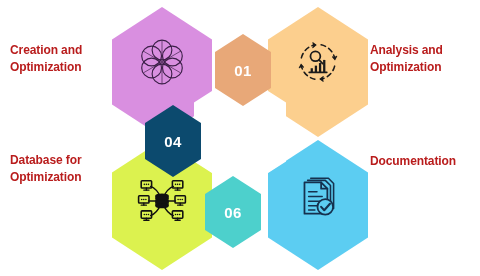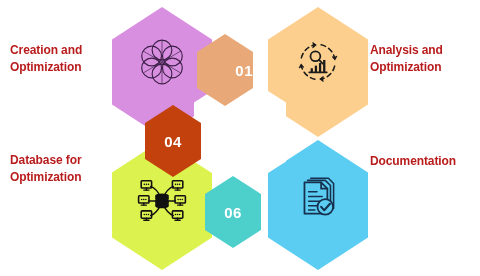--- a/index.html
+++ b/index.html
@@ -114,30 +114,30 @@
   <div class="hex hex-lg" style="left:112px; top:7px; background:#d98fe0;"></div>
 
   <div class="hex hex-lg" style="left:268px; top:7px; background:#fccf8e;"></div>
 
   <div class="hex hex-lg" style="left:112px; top:140px; background:#dcf24f;"></div>
 
   <div class="hex hex-lg" style="left:268px; top:140px; background:#5ccdf2;"></div>
 
   <div class="hex hex-center" style="left:194px; top:73px;"></div>
 
-  <div class="hex hex-num" style="left:197px; top:34px; background:#e8a878;justify-content:flex-end;">
+  <div class="hex hex-num" style="left:215px; top:34px; background:#e8a878;">
     <span class="num-label">01</span>
   </div>
 
 
   <div class="hex hex-num" style="left:205px; top:176px; background:#4dd0cc;">
     <span class="num-label">06</span>
   </div>
 
-  <div class="hex hex-num" style="left:145px; top:105px; background:#c2410c;">
+  <div class="hex hex-num" style="left:145px; top:105px; background:#0c4a6e;">
     <span class="num-label">04</span>
   </div>
 
   <div class="icon-wrap" style="left:136px; top:36px;">
     <svg viewBox="0 0 100 100" fill="none" stroke="#3b1f47" stroke-width="2.2">
       <g>
         <circle cx="50" cy="27" r="19"></circle>
         <circle cx="70" cy="38.5" r="19"></circle>
         <circle cx="70" cy="61.5" r="19"></circle>
         <circle cx="50" cy="73" r="19"></circle>

